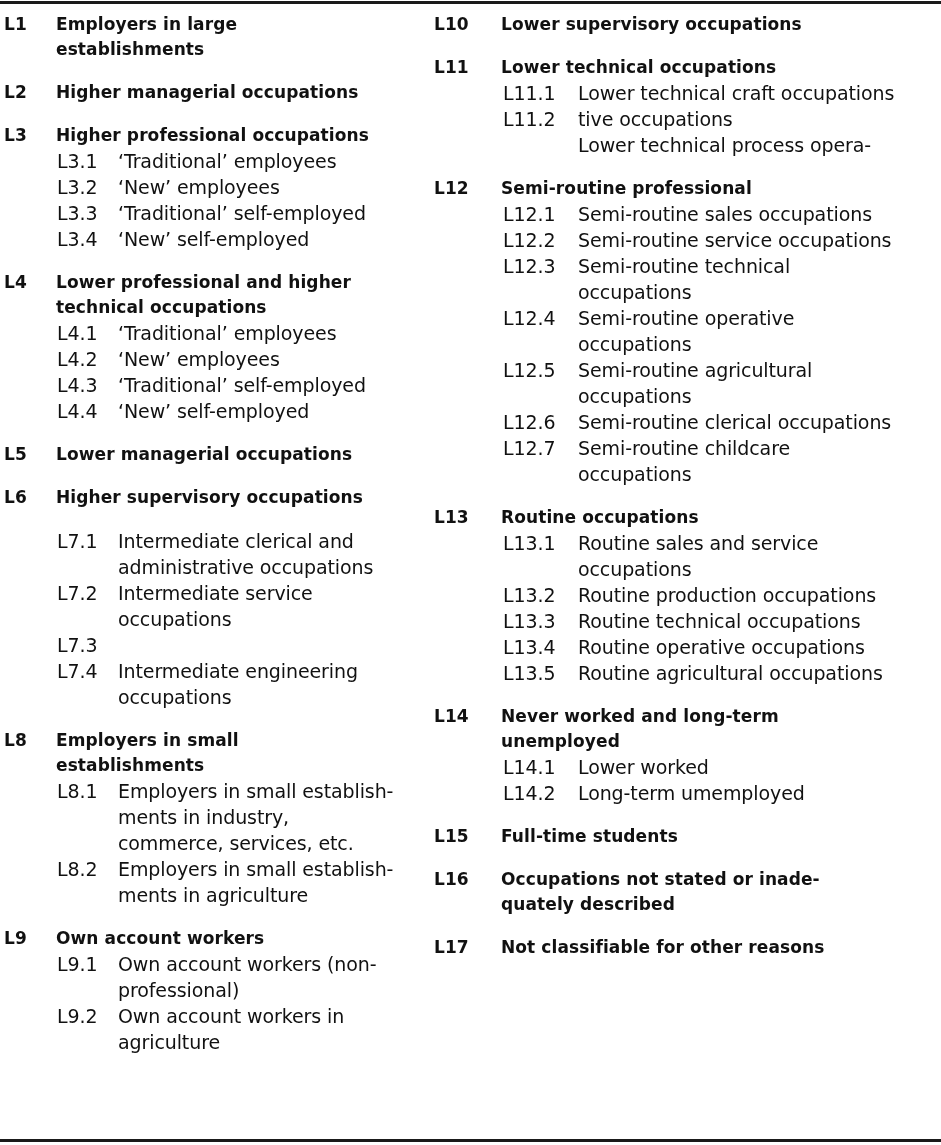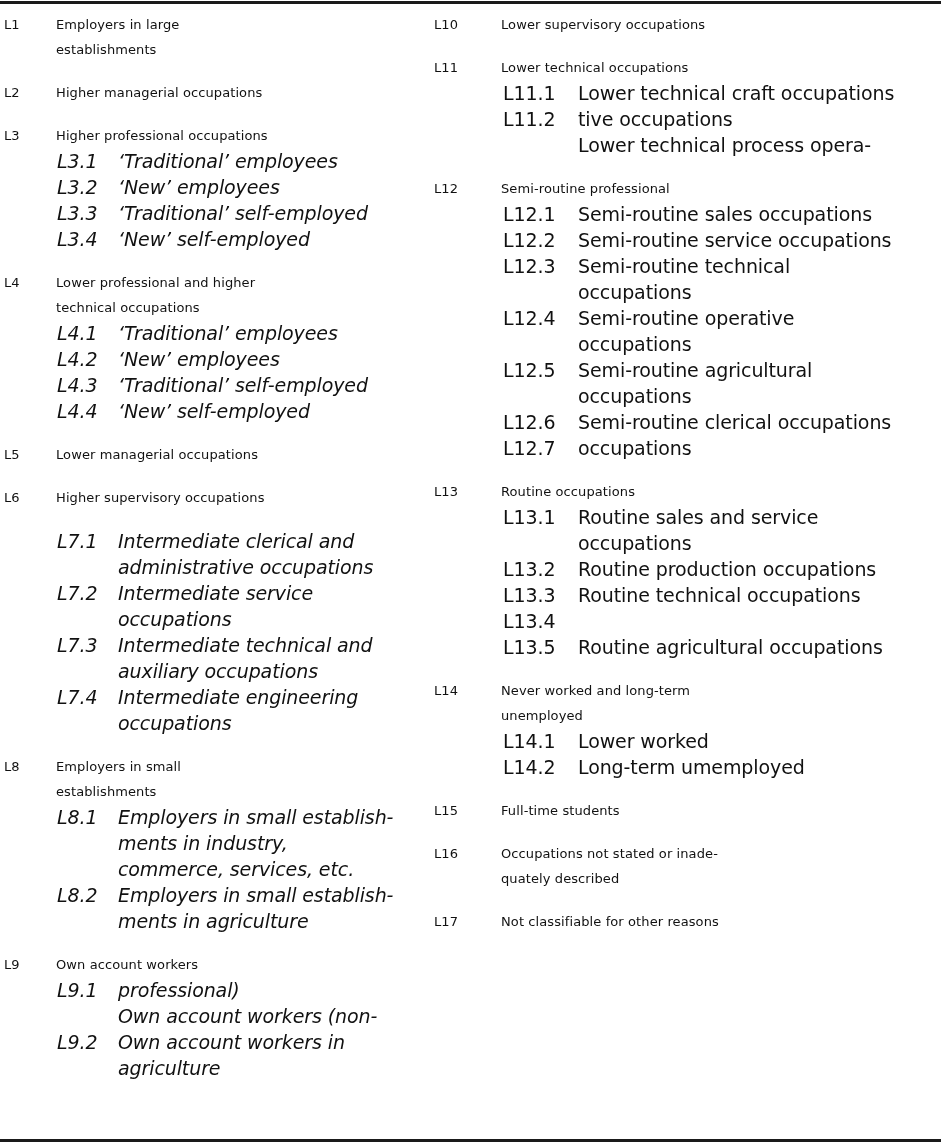--- a/index.html
+++ b/index.html
@@ -4,27 +4,27 @@
 <style>
   html, body { margin: 0; padding: 0; background: #ffffff; }
   body { width: 941px; height: 1145px; position: relative; overflow: hidden; color: #111; font-family: "DejaVu Sans", sans-serif; }
   .rule { position: absolute; left: 0; width: 941px; background: #1a1a1a; }
   .rule.top { top: 1px; height: 3px; }
   .rule.bottom { top: 1139px; height: 3px; }
   .col { position: absolute; top: 12px; }
   .col.left { left: 4px; width: 416px; }
   .col.right { left: 434px; width: 505px; }
   .group { margin-bottom: 18px; }
-  .head { display: flex; font-weight: normal; font-size: 13px; line-height: 25px; letter-spacing: 0.1px; }
+  .head { display: flex; font-weight: bold; font-size: 17px; line-height: 25px; letter-spacing: 0.1px; }
   .col.left .code { width: 52px; flex: none; }
   .col.right .code { width: 67px; flex: none; }
   .head .title { flex: 1; }
   .subs { margin: 0; padding: 0; list-style: none; }
   .sub { display: flex; font-size: 19px; line-height: 26px; letter-spacing: -0.1px; }
-  .col.left .subs { padding-left: 53px; font-style: italic; }
+  .col.left .subs { padding-left: 53px; }
   .col.right .subs { padding-left: 69px; }
   .col.left .subcode { width: 61px; flex: none; }
   .col.right .subcode { width: 75px; flex: none; }
   .sub .text { flex: 1; }
 </style>
 </head>
 <body>
 
 <div class="rule top"></div>
 
@@ -142,24 +142,20 @@
         </li>
         <li class="sub">
           <span class="subcode">L7.2</span>
           <span class="text">
             <div>Intermediate service</div>
             <div>occupations</div>
           </span>
         </li>
         <li class="sub">
           <span class="subcode">L7.3</span>
-          <span class="text">
-            <div>Intermediate technical and</div>
-            <div>auxiliary occupations</div>
-          </span>
         </li>
         <li class="sub">
           <span class="subcode">L7.4</span>
           <span class="text">
             <div>Intermediate engineering</div>
             <div>occupations</div>
           </span>
         </li>
       </ul>
     </div>
@@ -193,22 +189,22 @@
       <div class="head">
         <span class="code">L9</span>
         <span class="title">
           <div>Own account workers</div>
         </span>
       </div>
       <ul class="subs">
         <li class="sub">
           <span class="subcode">L9.1</span>
           <span class="text">
+            <div>Own account workers (non-</div>
             <div>professional)</div>
-            <div>Own account workers (non-</div>
           </span>
         </li>
         <li class="sub">
           <span class="subcode">L9.2</span>
           <span class="text">
             <div>Own account workers in</div>
             <div>agriculture</div>
           </span>
         </li>
       </ul>
@@ -289,20 +285,21 @@
         </li>
         <li class="sub">
           <span class="subcode">L12.6</span>
           <span class="text">
             <div>Semi-routine clerical occupations</div>
           </span>
         </li>
         <li class="sub">
           <span class="subcode">L12.7</span>
           <span class="text">
+            <div>Semi-routine childcare</div>
             <div>occupations</div>
           </span>
         </li>
       </ul>
     </div>
     <div class="group">
       <div class="head">
         <span class="code">L13</span>
         <span class="title">
           <div>Routine occupations</div>
@@ -323,20 +320,23 @@
           </span>
         </li>
         <li class="sub">
           <span class="subcode">L13.3</span>
           <span class="text">
             <div>Routine technical occupations</div>
           </span>
         </li>
         <li class="sub">
           <span class="subcode">L13.4</span>
+          <span class="text">
+            <div>Routine operative occupations</div>
+          </span>
         </li>
         <li class="sub">
           <span class="subcode">L13.5</span>
           <span class="text">
             <div>Routine agricultural occupations</div>
           </span>
         </li>
       </ul>
     </div>
     <div class="group">

